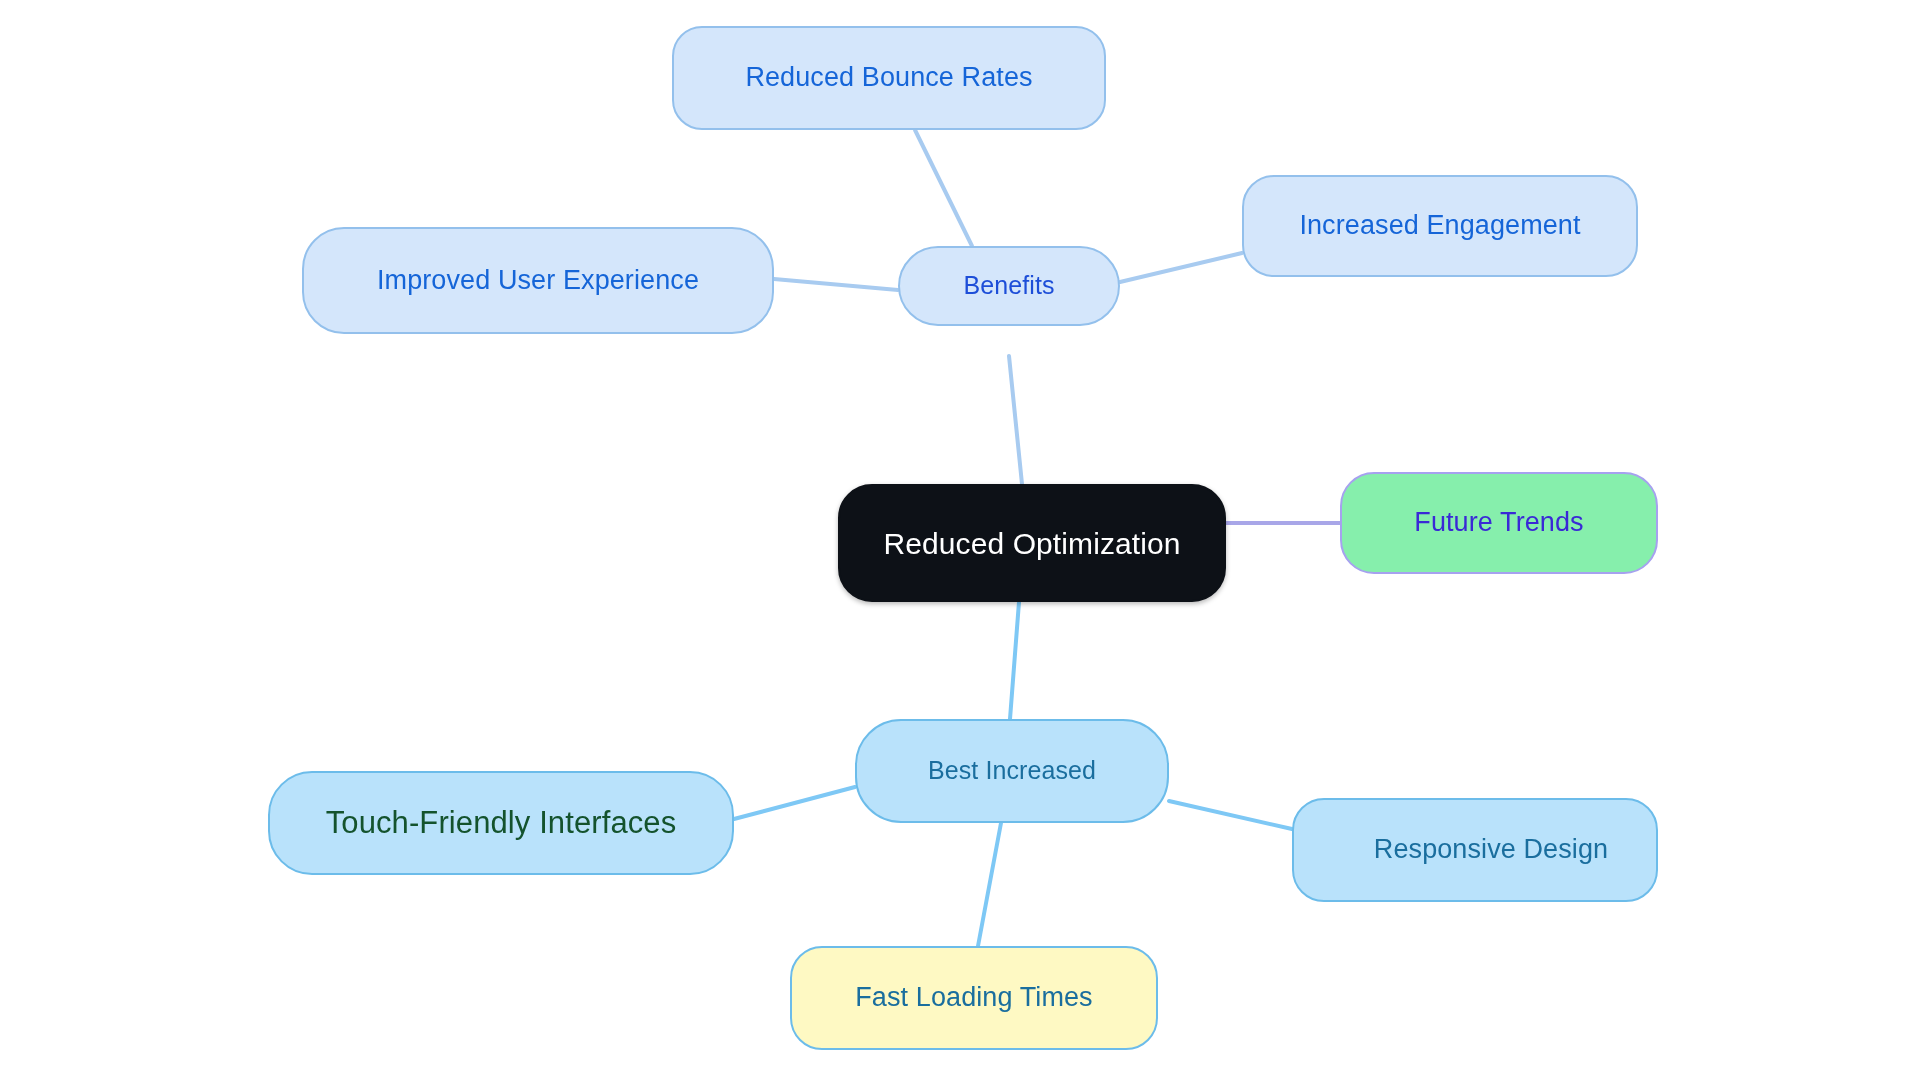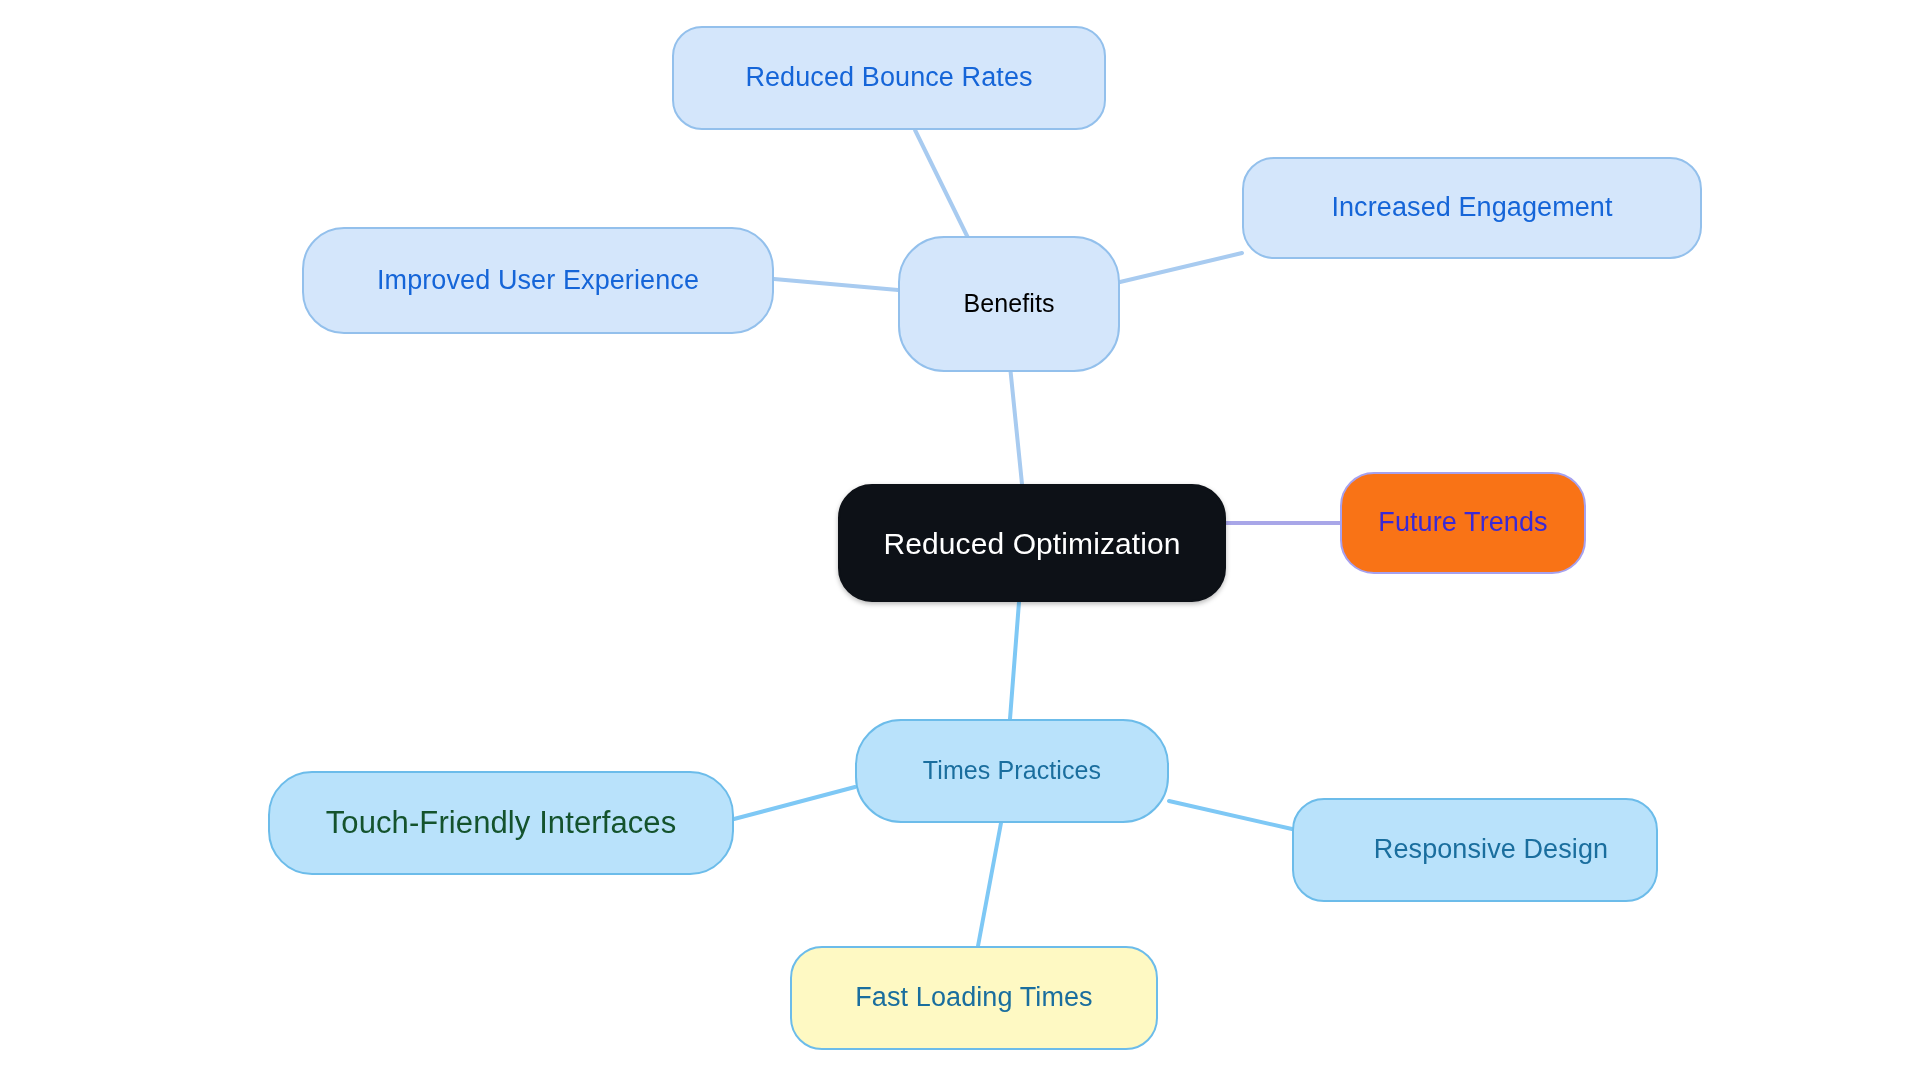--- a/index.html
+++ b/index.html
@@ -61,37 +61,37 @@
       <path d="M 1120 282 L 1242 253" fill="none" stroke="#a8cbf0" stroke-width="4" stroke-linecap="round"></path>
       <path d="M 855 787 L 734 819" fill="none" stroke="#7ec8f5" stroke-width="4" stroke-linecap="round"></path>
       <path d="M 1169 801 L 1292 829" fill="none" stroke="#7ec8f5" stroke-width="4" stroke-linecap="round"></path>
       <path d="M 1001 823 L 978 946" fill="none" stroke="#7ec8f5" stroke-width="4" stroke-linecap="round"></path>
     </svg>
 
   <div id="node-layer">
       <div class="node root" style="left: 838px; top: 484px; width: 388px; height: 118px; border-radius: 34px; background: rgb(13, 17, 23); border-color: rgb(13, 17, 23); color: rgb(255, 255, 255); font-size: 30px;">
         <span class="node-label">Reduced Optimization</span>
       </div>
-      <div class="node" style="left: 898px; top: 236px; width: 222px; height: 136px; border-radius: 46px; background: rgb(212, 230, 251); border-color: rgb(147, 192, 236); color: #000000; font-size: 25px;">
+      <div class="node" style="left: 898px; top: 246px; width: 222px; height: 80px; border-radius: 46px; background: rgb(212, 230, 251); border-color: rgb(147, 192, 236); color: #1d4ed8; font-size: 25px;">
         <span class="node-label">Benefits</span>
       </div>
       <div class="node" style="left: 672px; top: 26px; width: 434px; height: 104px; border-radius: 30px; background: rgb(212, 230, 251); border-color: rgb(147, 192, 236); color: rgb(21, 101, 216); font-size: 27px;">
         <span class="node-label">Reduced Bounce Rates</span>
       </div>
       <div class="node" style="left: 302px; top: 227px; width: 472px; height: 107px; border-radius: 42px; background: rgb(212, 230, 251); border-color: rgb(147, 192, 236); color: rgb(21, 101, 216); font-size: 27px;">
         <span class="node-label">Improved User Experience</span>
       </div>
-      <div class="node" style="left: 1242px; top: 157px; width: 460px; height: 102px; border-radius: 32px; background: rgb(212, 230, 251); border-color: rgb(147, 192, 236); color: rgb(21, 101, 216); font-size: 27px;">
+      <div class="node" style="left: 1242px; top: 175px; width: 396px; height: 102px; border-radius: 32px; background: rgb(212, 230, 251); border-color: rgb(147, 192, 236); color: rgb(21, 101, 216); font-size: 27px;">
         <span class="node-label">Increased Engagement</span>
       </div>
-      <div class="node" style="left: 1340px; top: 472px; width: 246px; height: 102px; border-radius: 34px; background: #f97316; border-color: rgb(166, 161, 239); color: rgb(58, 41, 214); font-size: 27px;">
+      <div class="node" style="left: 1340px; top: 472px; width: 318px; height: 102px; border-radius: 34px; background: #86efac; border-color: rgb(166, 161, 239); color: rgb(58, 41, 214); font-size: 27px;">
         <span class="node-label">Future Trends</span>
       </div>
       <div class="node" style="left: 855px; top: 719px; width: 314px; height: 104px; border-radius: 46px; background: rgb(185, 226, 251); border-color: rgb(108, 188, 234); color: rgb(26, 110, 158); font-size: 25px;">
-        <span class="node-label">Times Practices</span>
+        <span class="node-label">Best Increased</span>
       </div>
       <div class="node" style="left: 268px; top: 771px; width: 466px; height: 104px; border-radius: 44px; background: rgb(185, 226, 251); border-color: rgb(108, 188, 234); color: #14532d; font-size: 31px;">
         <span class="node-label">Touch-Friendly Interfaces</span>
       </div>
       <div class="node" style="left: 1292px; top: 798px; width: 366px; height: 104px; border-radius: 32px; background: rgb(185, 226, 251); border-color: rgb(108, 188, 234); color: rgb(26, 110, 158); font-size: 27px; padding-left: 32px;">
         <span class="node-label">Responsive Design</span>
       </div>
       <div class="node" style="left: 790px; top: 946px; width: 368px; height: 104px; border-radius: 32px; background: #fef9c3; border-color: rgb(108, 188, 234); color: rgb(26, 110, 158); font-size: 27px;">
         <span class="node-label">Fast Loading Times</span>
       </div>

